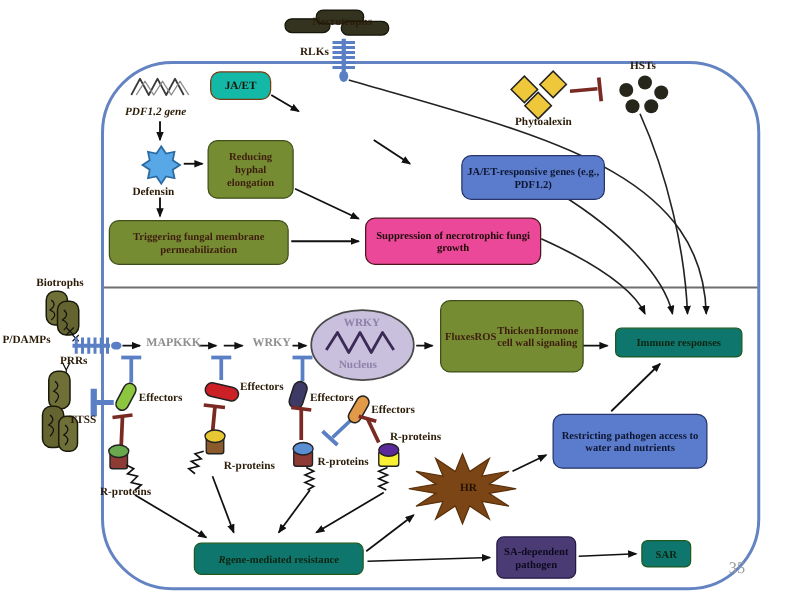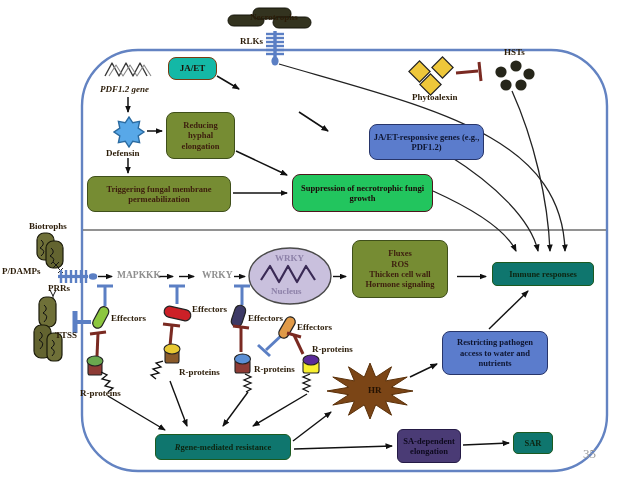--- a/index.html
+++ b/index.html
@@ -10,21 +10,21 @@
   .lbl.it{font-style:italic;}
   .lbl.gray{color:#8f8f8f;font-size:9.5px;}
   .lbl.nuc{color:#8d81a8;font-size:9px;}
   .lbl.page{color:#9a9a9a;font-weight:normal;font-size:13px;}
   .bx{position:absolute;display:flex;align-items:center;justify-content:center;text-align:center;
       border-radius:8px;border:1.6px solid #222;font-weight:bold;font-size:8.5px;line-height:1.22;
       padding:1px 3px;box-sizing:border-box;color:#1c1208;}
   .bx.orange{background:#14b8a6;border-color:#7a3b10;}
   .bx.purple{background:#4a3b75;border-color:#241a45;color:#0e0a1e;}
   .bx.olive{background:#768c33;border-color:#3f4f1a;color:#3d1d0e;}
-  .bx.darkred{background:#22c55e;border-color:#4d161c;color:#1c0808;}
+  .bx.darkred{background:#ec4899;border-color:#4d161c;color:#1c0808;}
   .bx.blue{background:#5b7ccc;border-color:#27356a;color:#0e1530;}
   .bx.green{background:#0f766e;border-color:#1c5a20;color:#0d2410;}
 </style>
 </head>
 <body>
 
 <div id="stage">
 
   <svg class="layer" viewBox="0 0 638 478">
     <defs>
@@ -236,31 +236,31 @@
 
   <div class="lbl" style="left:368px;top:385px;color:#241203;">HR</div>
   <div class="lbl page" style="left:583px;top:446px;">35</div>
 
   <div class="bx orange" style="left:168px;top:57px;width:49px;height:23px;font-size:9px;">JA/ET</div>
   <div class="bx olive" style="left:166px;top:112px;width:69px;height:47px;">Reducing hyphal elongation</div>
   <div class="bx blue" style="left:333px;top:124px;width:115px;height:36px;margin-left:36px;">JA/ET-responsive genes (e.g., PDF1.2)</div>
   <div class="bx olive" style="left:87px;top:176px;width:144px;height:36px;">Triggering fungal membrane permeabilization</div>
   <div class="bx darkred" style="left:292px;top:174px;width:141px;height:38px;">Suppression of necrotrophic fungi growth</div>
 
-  <div class="bx olive" style="left:352px;top:240px;width:96px;height:58px;flex-direction:column;">
+  <div class="bx olive" style="left:352px;top:240px;width:115px;height:58px;">
     <span>Fluxes</span>
     <span>ROS</span>
     <span>Thicken cell wall</span>
     <span>Hormone signaling</span>
   </div>
 
   <div class="bx green" style="left:492px;top:262px;width:102px;height:24px;border-radius:5px;">Immune responses</div>
-  <div class="bx blue" style="left:442px;top:331px;width:106px;height:44px;">Restricting pathogen access to water and nutrients</div>
+  <div class="bx blue" style="left:442px;top:331px;width:124px;height:44px;">Restricting pathogen access to water and nutrients</div>
 
   <div class="bx green" style="left:155px;top:434px;width:136px;height:26px;border-radius:6px;">
     <span style="font-style:italic;">R</span>
       <span> gene-mediated resistance</span>
   </div>
 
-  <div class="bx purple" style="left:397px;top:429px;width:64px;height:34px;border-radius:6px;">SA-dependent elongation</div>
+  <div class="bx purple" style="left:397px;top:429px;width:64px;height:34px;border-radius:6px;">SA-dependent pathogen</div>
   <div class="bx green" style="left:513px;top:432px;width:40px;height:22px;border-radius:5px;">SAR</div>
 
 </div>
 
 </body></html>

